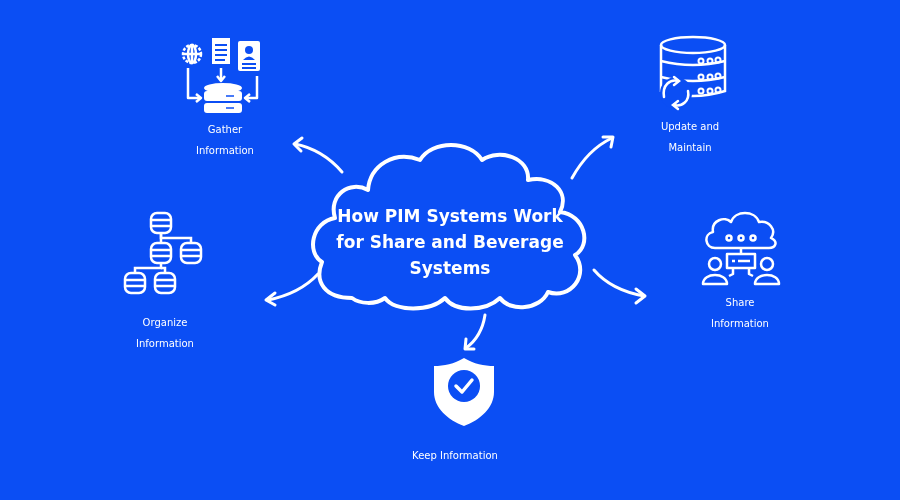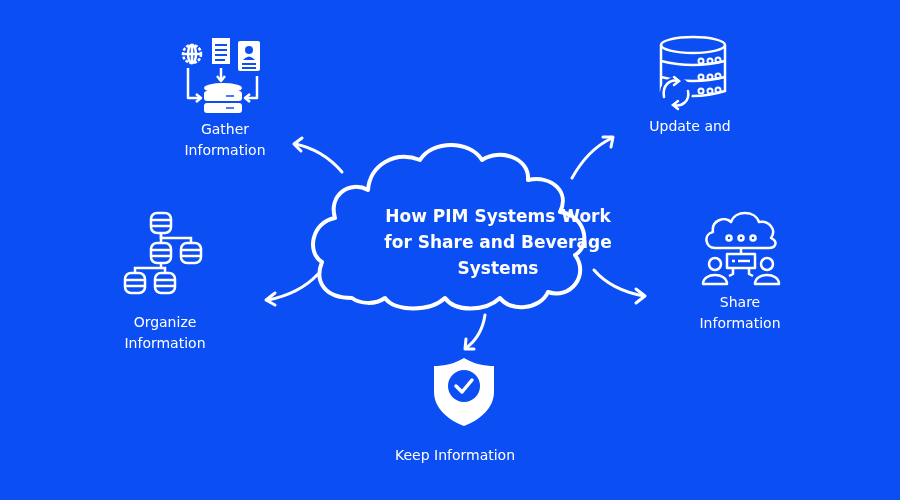--- a/index.html
+++ b/index.html
@@ -1,20 +1,20 @@
 <!DOCTYPE html>
 <html><head>
 <meta charset="utf-8">
 <style>
   html, body { margin:0; padding:0; }
   body { width:900px; height:500px; overflow:hidden; background:#0b4ef4; font-family:"DejaVu Sans", sans-serif; color:#fff; position:relative; }
   .stage { position:absolute; left:0; top:0; width:900px; height:500px; }
   svg.art { position:absolute; left:0; top:0; }
-  .label { position:absolute; text-align:center; font-size:14px; line-height:21px; color:#fff; font-family:"DejaVu Sans", sans-serif; }
-  .title { position:absolute; left:330px; top:203px; width:240px; text-align:center; font-weight:bold; font-size:17px; line-height:26px; color:#fff; font-family:"DejaVu Sans", sans-serif;margin-left:48px; }
+  .label { position:absolute; text-align:center; font-size:10px; line-height:21px; color:#fff; font-family:"DejaVu Sans", sans-serif; }
+  .title { position:absolute; left:330px; top:203px; width:240px; text-align:center; font-weight:bold; font-size:17px; line-height:26px; color:#fff; font-family:"DejaVu Sans", sans-serif; }
 </style>
 </head>
 <body>
 
 <div class="stage">
 
   <svg class="art" width="900" height="500" viewBox="0 0 900 500">
 
     <g fill="#0b4ef4" stroke="#fff" stroke-width="4" stroke-linejoin="round">
       <path d="M352,298
@@ -186,20 +186,21 @@
     <div>Systems</div>
   </div>
 
   <div class="label" style="left:160px; top:119px; width:130px;">
     <div>Gather</div>
     <div>Information</div>
   </div>
 
   <div class="label" style="left:620px; top:116px; width:140px;">
     <div>Update and</div>
+    <div>Maintain</div>
   </div>
 
   <div class="label" style="left:100px; top:312px; width:130px;">
     <div>Organize</div>
     <div>Information</div>
   </div>
 
   <div class="label" style="left:675px; top:292px; width:130px;text-align:center;">
     <div>Share</div>
     <div>Information</div>

